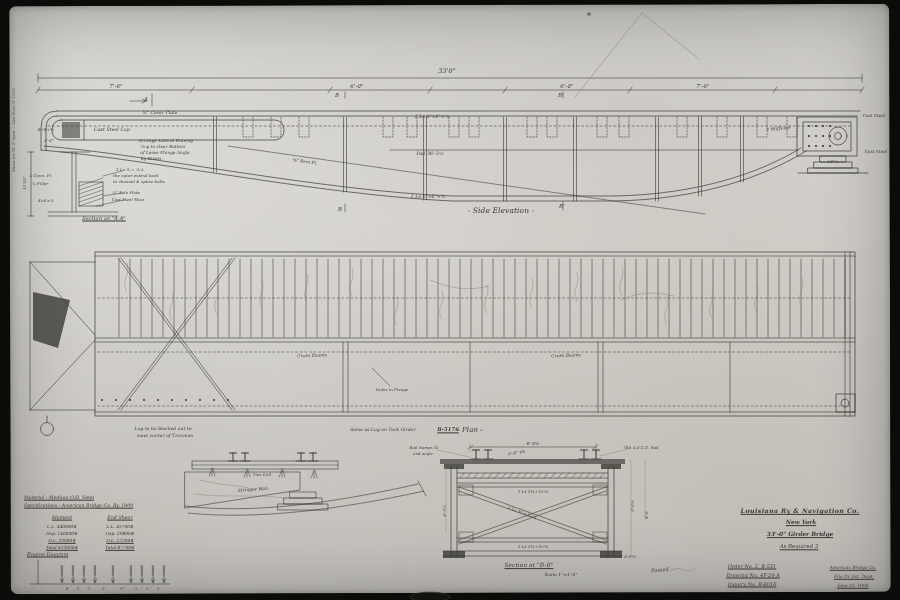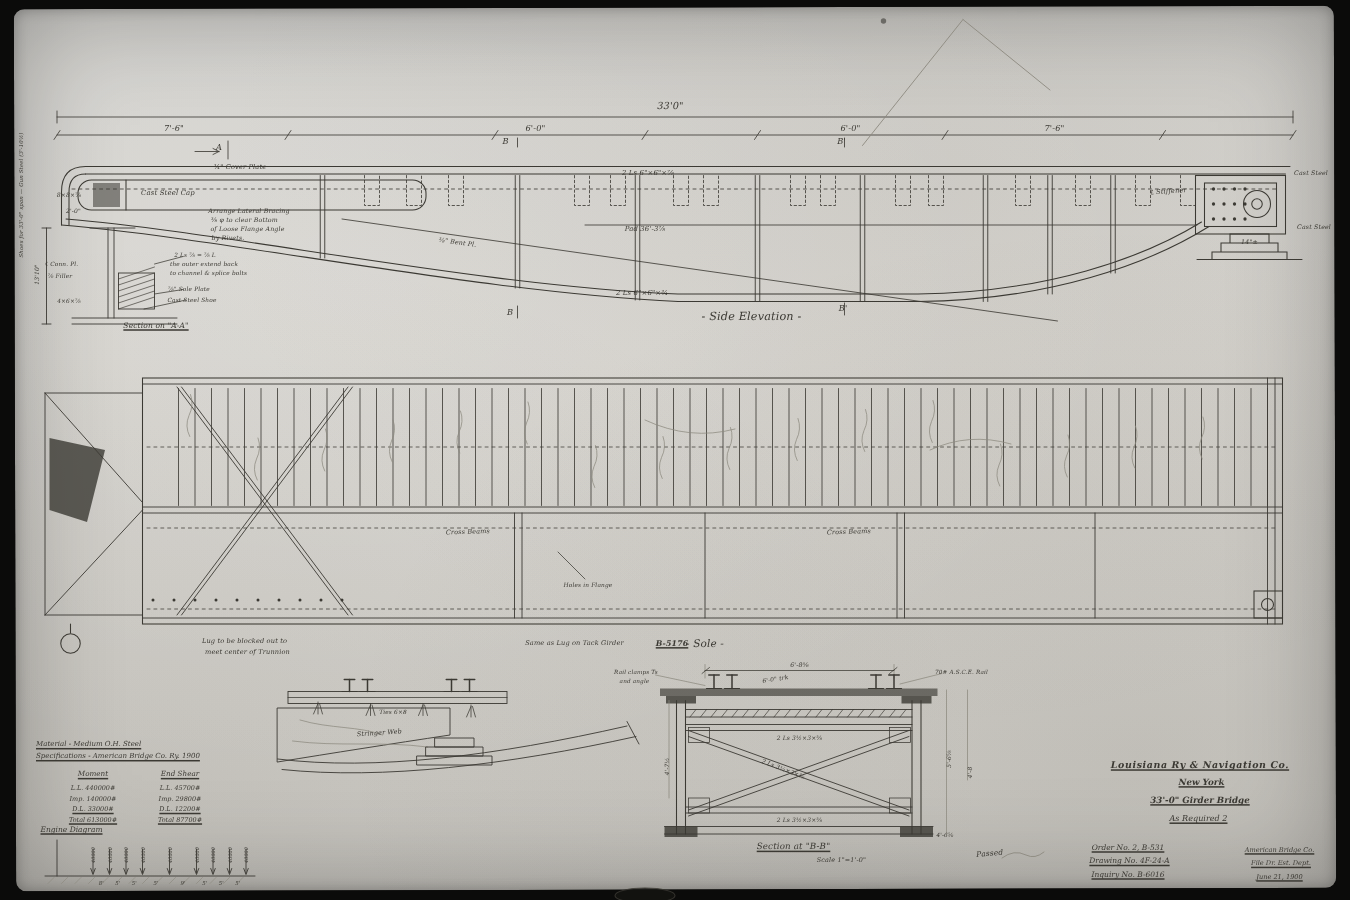--- a/index.html
+++ b/index.html
@@ -383,21 +383,21 @@
     <div class="label" style="left: 41px; top: 176px; font-size: 3.9px; transform: translate(-50%, -50%) rotate(0deg);">℄ Conn. Pl.</div>
     <div class="label" style="left: 40px; top: 184px; font-size: 3.9px; transform: translate(-50%, -50%) rotate(0deg);">⅞ Filler</div>
     <div class="label" style="left: 130px; top: 170px; font-size: 3.9px; transform: translate(-50%, -50%) rotate(0deg);">2 Ls ⅞ = ⅞ L</div>
     <div class="label" style="left: 136px; top: 176px; font-size: 3.9px; transform: translate(-50%, -50%) rotate(0deg);">the outer extend back</div>
     <div class="label" style="left: 139px; top: 182px; font-size: 3.9px; transform: translate(-50%, -50%) rotate(0deg);">to channel &amp; splice bolts</div>
     <div class="label" style="left: 126px; top: 193px; font-size: 3.9px; transform: translate(-50%, -50%) rotate(0deg);">⅞" Sole Plate</div>
     <div class="label" style="left: 128px; top: 200px; font-size: 3.9px; transform: translate(-50%, -50%) rotate(0deg);">Cast Steel Shoe</div>
     <div class="label" style="left: 46px; top: 201px; font-size: 3.9px; transform: translate(-50%, -50%) rotate(0deg);">4×6×⅞</div>
     <div class="label u" style="left: 104px; top: 218px; font-size: 5px; transform: translate(-50%, -50%) rotate(0deg);">Section on "A-A"</div>
     <div class="label" style="left: 15px; top: 130px; font-size: 3.6px; transform: translate(-50%, -50%) rotate(-90deg);">Shoes for 33'-0" span — Gun Steel (3'-10½)</div>
-    <div class="label" style="left: 470px; top: 430px; font-size: 7px; transform: translate(-50%, -50%) rotate(0deg);">- Sole -</div>
+    <div class="label" style="left: 470px; top: 430px; font-size: 7px; transform: translate(-50%, -50%) rotate(0deg);">- Plan -</div>
     <div class="label" style="left: 312px; top: 356px; font-size: 4.3px; transform: translate(-50%, -50%) rotate(-2deg);">Cross Beams</div>
     <div class="label" style="left: 566px; top: 356px; font-size: 4.3px; transform: translate(-50%, -50%) rotate(-2deg);">Cross Beams</div>
     <div class="label" style="left: 163px; top: 429px; font-size: 4.4px; transform: translate(-50%, -50%) rotate(0deg);">Lug to be blocked out to</div>
     <div class="label" style="left: 165px; top: 436px; font-size: 4.4px; transform: translate(-50%, -50%) rotate(0deg);">meet center of Trunnion</div>
     <div class="label" style="left: 383px; top: 430px; font-size: 4.4px; transform: translate(-50%, -50%) rotate(0deg);">Same as Lug on Tack Girder</div>
     <div class="label u b" style="left: 448px; top: 430px; font-size: 5.2px; transform: translate(-50%, -50%) rotate(0deg);">B-5176</div>
     <div class="label" style="left: 392px; top: 390px; font-size: 3.9px; transform: translate(-50%, -50%) rotate(0deg);">Holes in Flange</div>
     <div class="label" style="left: 262px; top: 475px; font-size: 3.9px; transform: translate(-50%, -50%) rotate(0deg);">Ties 6×8</div>
     <div class="label" style="left: 253px; top: 490px; font-size: 4.3px; transform: translate(-50%, -50%) rotate(-4deg);">Stringer Web</div>
     <div class="label" style="left: 533px; top: 444px; font-size: 4.2px; transform: translate(-50%, -50%) rotate(0deg);">6'-8⅝</div>

